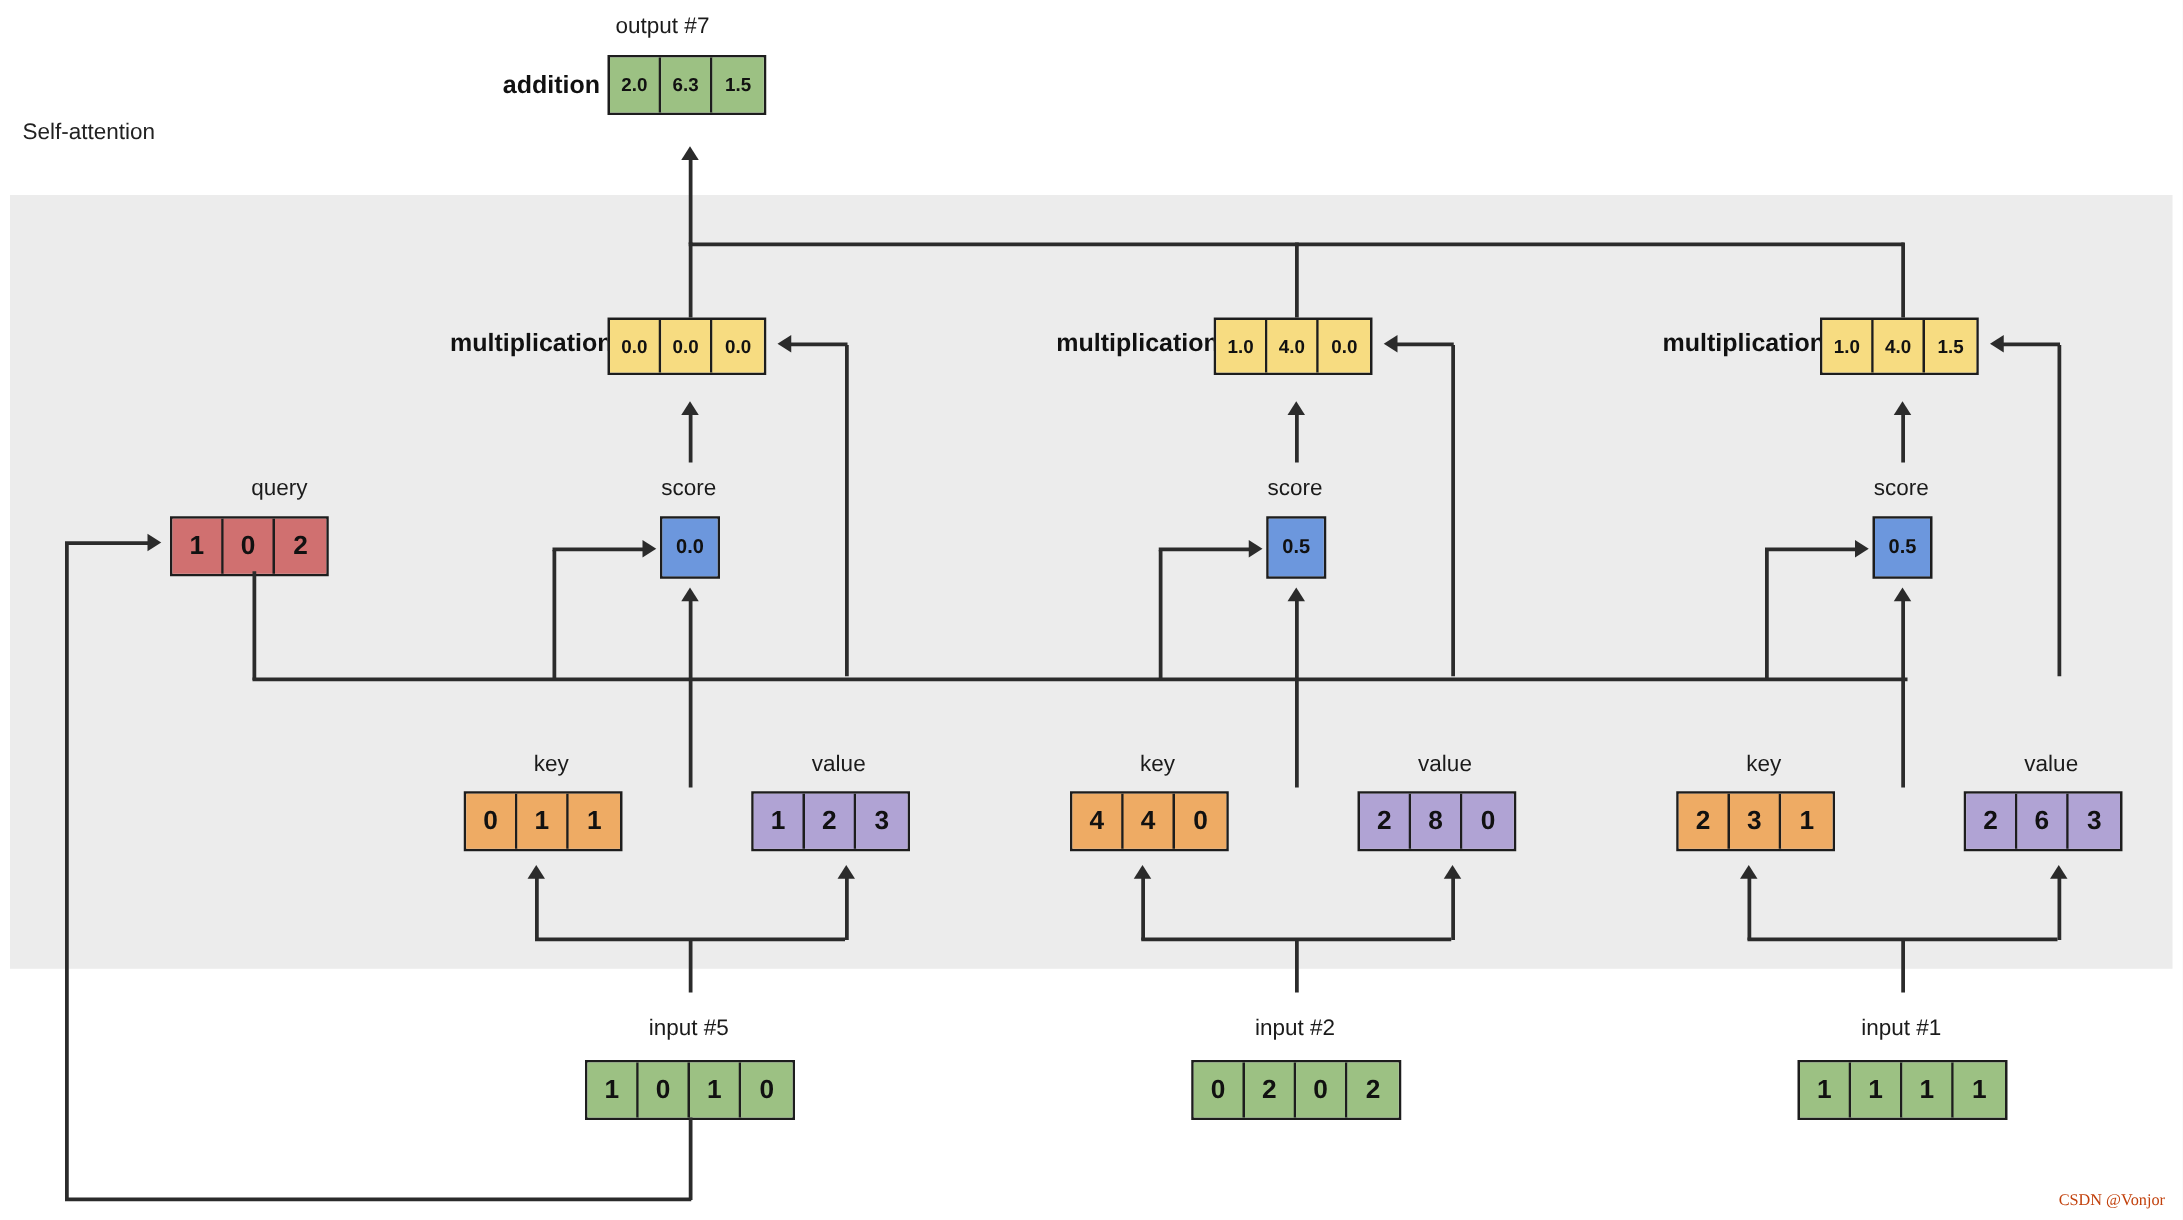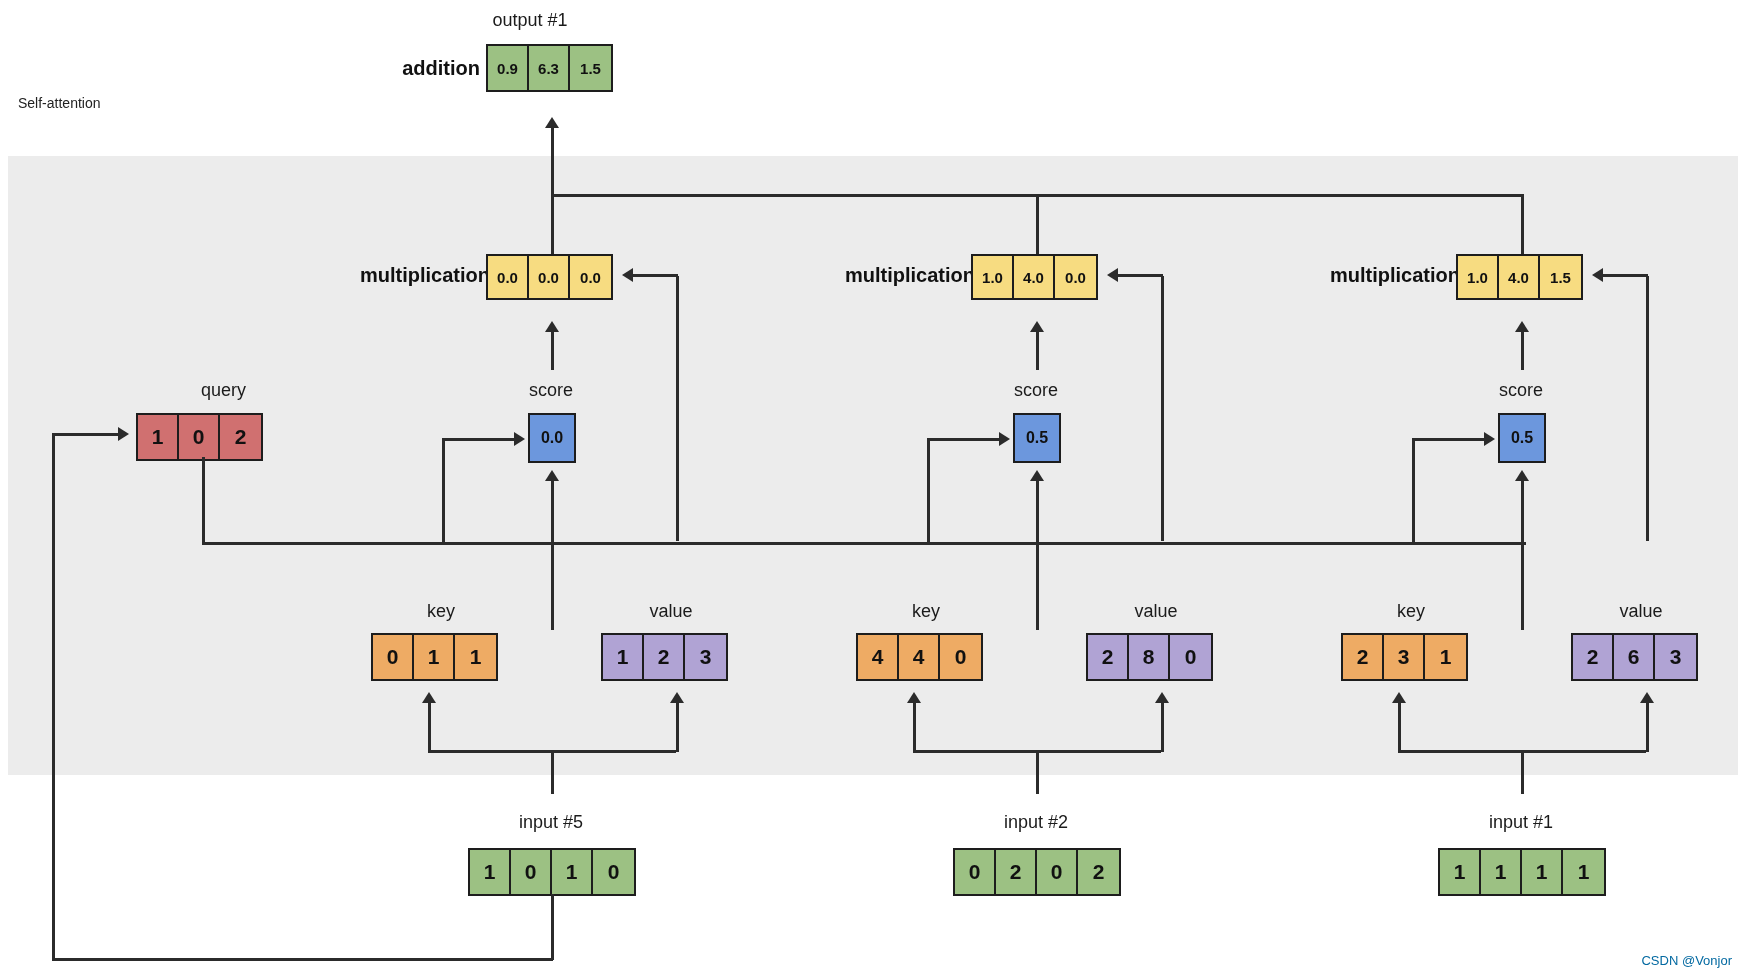--- a/index.html
+++ b/index.html
@@ -18,21 +18,21 @@
   .band {
     position: absolute;
     left: 8px; top: 156px;
     width: 1730px; height: 619px;
     background: #ececec;
   }
 
   .sa-label {
     position: absolute;
     left: 18px; top: 95px;
-    font-size: 14px; color: #222;
+    font-size: 18px; color: #222;
     white-space: nowrap;
   }
 
   
   .vec {
     position: absolute;
     display: flex;
     border: 2.5px solid #1d1d1d;
     box-sizing: content-box;
     background: #fff;
@@ -93,37 +93,38 @@
   }
   .arrow.left {
     border-top: 7px solid transparent;
     border-bottom: 7px solid transparent;
     border-right: 11px solid #2b2b2b;
   }
 
   .watermark {
     position: absolute;
     right: 14px; bottom: 8px;
-    font-size: 13px; color: #0369a1;
+    font-size: 13px; color: #c2410c;
     white-space: nowrap;
+    font-family: Liberation Serif, serif;
   }
 </style>
 </head>
 <body>
 
 <div id="stage">
 
   <div class="band"></div>
 
   <div class="sa-label">Self-attention</div>
 
-  <div class="cap" style="left:470px; top:10px; width:120px;">output #1</div>
+  <div class="cap" style="left:470px; top:10px; width:120px;">output #7</div>
   <div class="cap-bold" style="left:340px; top:57px; width:140px;">addition</div>
   <div class="vec v-green sz-out" id="vec-output" style="left:486px; top:44px;">
-      <div class="cell">0.9</div>
+      <div class="cell">2.0</div>
       <div class="cell">6.3</div>
       <div class="cell">1.5</div>
     </div>
 
   <div class="ln v" style="left:551px; top:125px; height:70px;"></div>
   <div class="arrow up" style="left:545px; top:117px;"></div>
 
   <div class="ln h" style="left:551px; top:194px; width:972px;"></div>
   <div class="ln v" style="left:551px; top:194px; height:90px;"></div>
   <div class="ln v" style="left:1036px; top:194px; height:88px;"></div>

